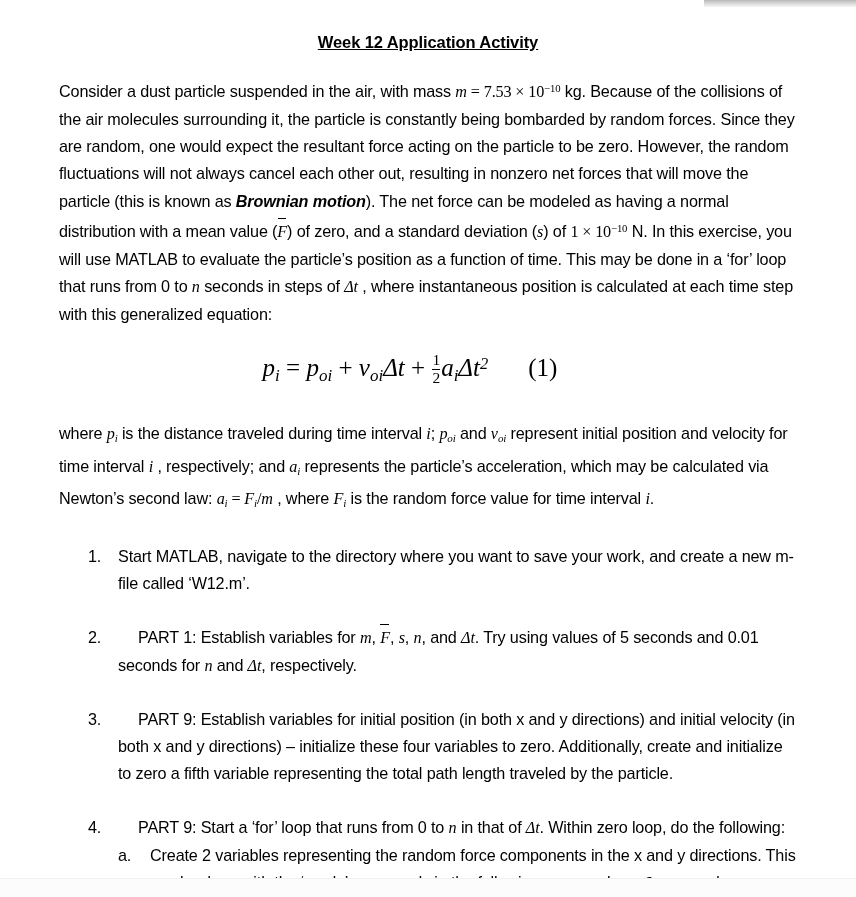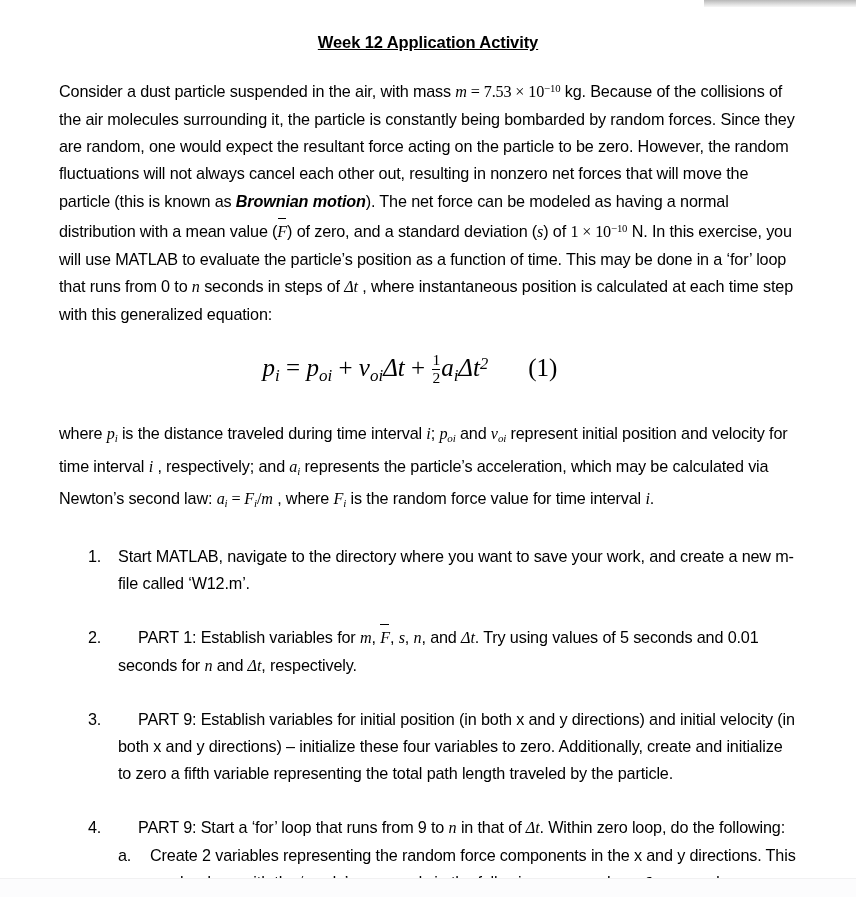--- a/index.html
+++ b/index.html
@@ -220,21 +220,21 @@
 
       <li id="step-2">
         <span class="marker">2.</span><span class="b">PART 1</span><span>: Establish variables for </span><span class="mathvar">m</span><span>, </span><span class="bar-over">F</span><span>, </span><span class="mathvar">s</span><span>, </span><span class="mathvar">n</span><span>, and </span><span class="mathvar">Δt</span><span>. Try using values of 5 seconds and 0.01 seconds for </span><span class="mathvar">n</span><span> and </span><span class="mathvar">Δt</span><span>, respectively.</span>
       </li>
 
       <li id="step-3">
         <span class="marker">3.</span><span class="b">PART 9</span><span>: Establish variables for initial position (in both x and y directions) and initial velocity (in both x and y directions) – initialize these four variables to zero. Additionally, create and initialize to zero a fifth variable representing the total path length traveled by the particle.</span>
       </li>
 
       <li id="step-4">
-        <span class="marker">4.</span><span class="b">PART 9</span><span>: Start a ‘for’ loop that runs from 9 to </span><span class="mathvar">n</span><span> in that of </span><span class="mathvar">Δt</span><span>. Within zero loop, do the following:</span>
+        <span class="marker">4.</span><span class="b">PART 9</span><span>: Start a ‘for’ loop that runs from 0 to </span><span class="mathvar">n</span><span> in that of </span><span class="mathvar">Δt</span><span>. Within zero loop, do the following:</span>
 
         <ol class="substeps">
           <li>
             <span class="marker">a.</span><span>Create 2 variables representing the random force components in the x and y directions. This can be done with the ‘randn’ command via the following usage, where </span><span class="mono">fmean</span><span> and </span><span class="mono">s</span>
           </li>
         </ol>
       </li>
 
     </ol>
 

